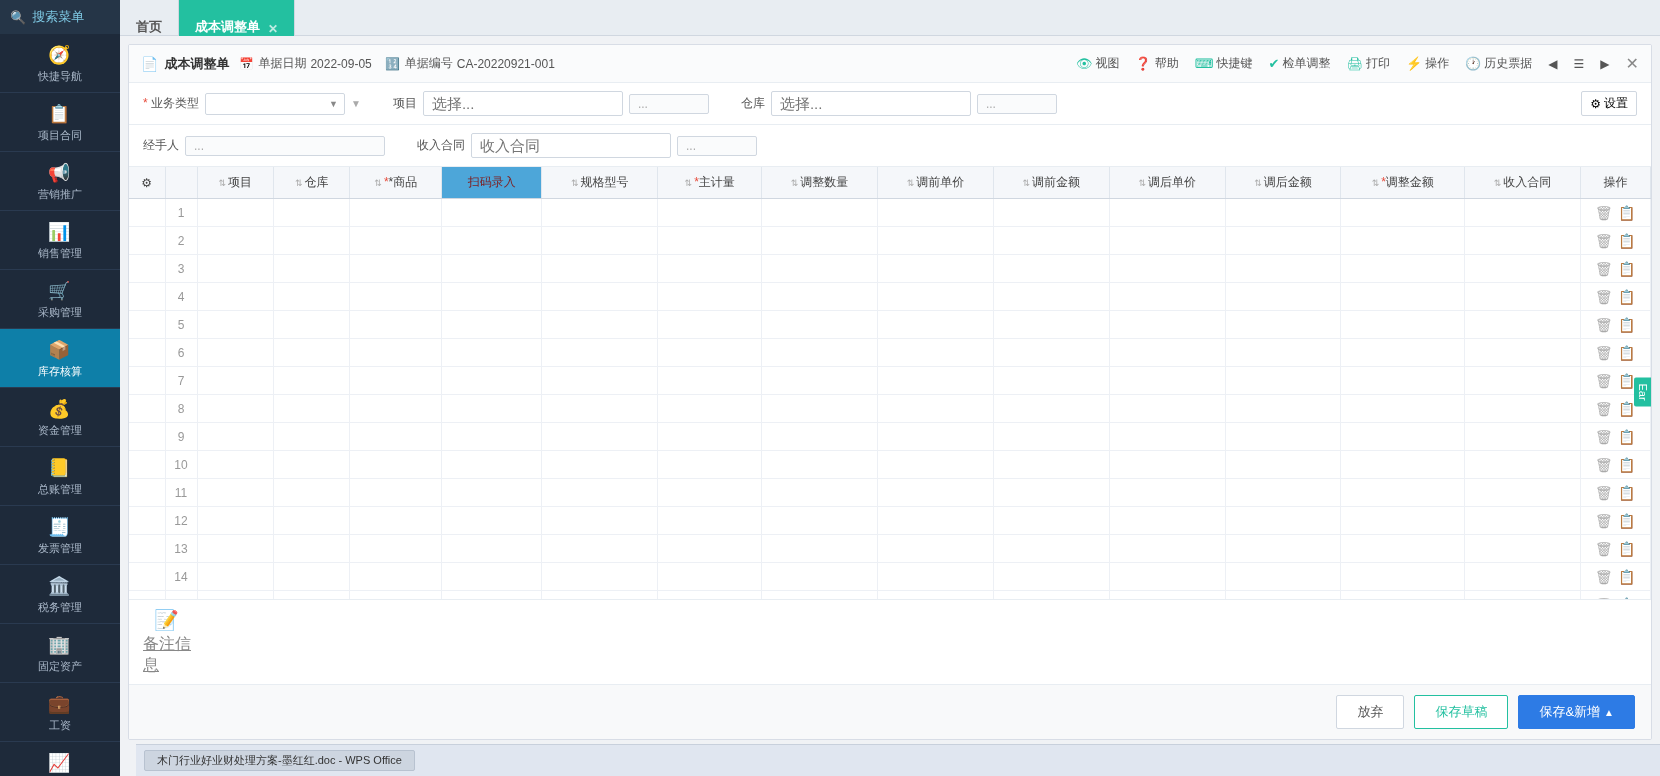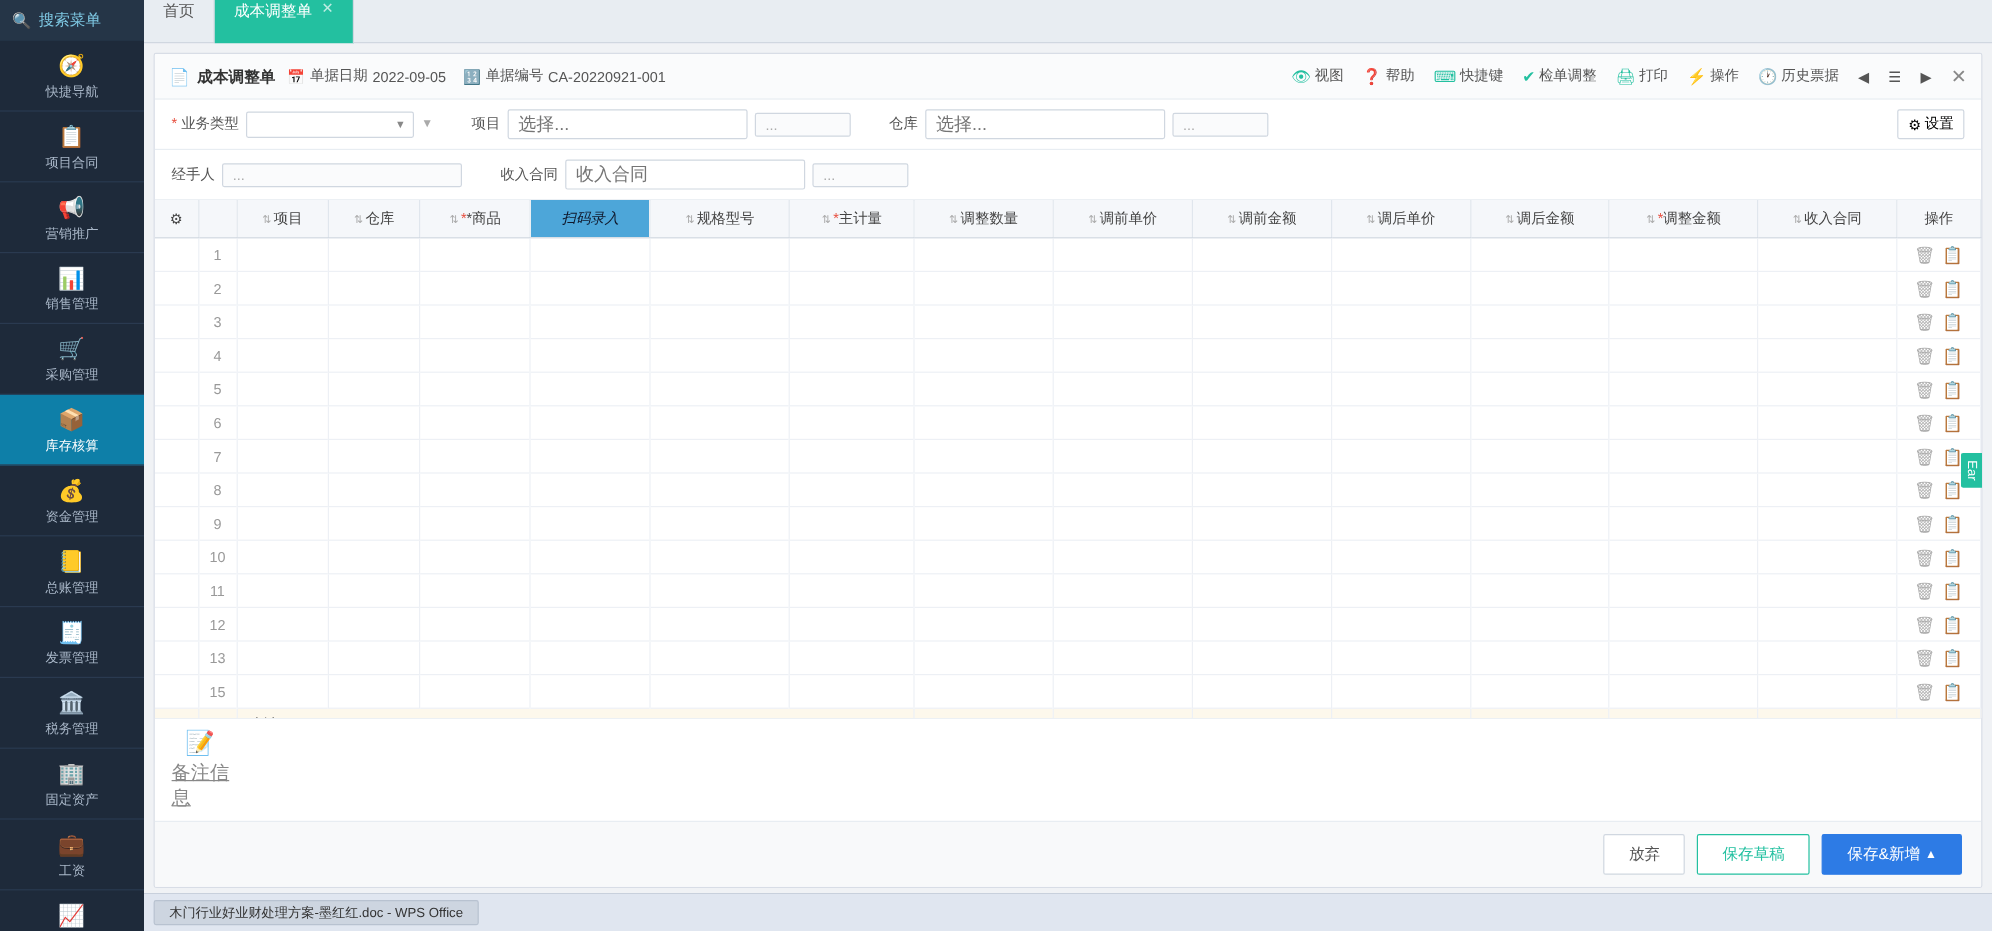--- a/index.html
+++ b/index.html
@@ -51,27 +51,28 @@
     .tab-bar {
       display: flex;
       align-items: center;
       background: #e8edf2;
       border-bottom: 1px solid #d0d7e0;
       height: 36px;
       padding: 0 0 0 0;
     }
     .tab-item {
       display: flex;
-      align-items: flex-start;
+      align-items: flex-end;
       padding: 0 16px;
       height: 36px;
       cursor: pointer;
       font-size: 13px;
       color: #555;
       border-right: 1px solid #d0d7e0;
+      font-weight: bold;
     }
     .tab-item.active {
       background: #23c0a0;
       color: #fff;
     }
     .tab-close {
       margin-left: 8px;
       font-size: 12px;
       cursor: pointer;
       opacity: 0.7;
@@ -225,22 +226,21 @@
       border-right: 1px solid #e0e6ed;
       color: #444;
       font-weight: normal;
       white-space: nowrap;
       border-bottom: 1px solid #d0d7e0;
       position: relative;
     }
     thead th .required-star { color: #e74c3c; }
     thead th.highlighted {
       background: #4da6d9;
-      color: #0f172a;
-      font-style: italic;
+      color: #7f1d1d;
     }
     .sort-icon { color: #aaa; font-size: 9px; margin-right: 2px; }
     .th-settings { width: 36px; background: #f5f7fa; }
     tbody tr {
       border-bottom: 1px solid #edf0f5;
     }
     tbody td {
       padding: 5px 6px;
       text-align: center;
       border-right: 1px solid #edf0f5;
@@ -307,21 +307,21 @@
     }
     .btn-default { background: #fff; border-color: #d0d7e0; color: #555; }
     .btn-secondary { background: #fff; border-color: #23c0a0; color: #23c0a0; }
     .btn-primary { background: #2d7be5; color: #fff; border-color: #2d7be5; display: flex; align-items: center; gap: 4px; }
     .btn-primary .arrow { font-size: 10px; }
 
     
     .taskbar {
       position: fixed;
       bottom: 0;
-      left: 120px;
+      left: 136px;
       right: 0;
       height: 32px;
       background: #e0e6f0;
       border-top: 1px solid #c8d0dc;
       display: flex;
       align-items: center;
       padding: 0 8px;
       z-index: 100;
     }
     .taskbar-item {
@@ -847,20 +847,43 @@
               <td></td>
               <td class="action-col">
         <div class="action-icons">
           <span class="action-icon">🗑</span>
           <span class="action-icon">📋</span>
         </div>
       </td>
             </tr>
             <tr>
               <td></td>
+              <td class="row-num">14</td>
+              <td></td>
+              <td></td>
+              <td></td>
+              <td></td>
+              <td></td>
+              <td></td>
+              <td></td>
+              <td></td>
+              <td></td>
+              <td></td>
+              <td></td>
+              <td></td>
+              <td></td>
+              <td class="action-col">
+        <div class="action-icons">
+          <span class="action-icon">🗑</span>
+          <span class="action-icon">📋</span>
+        </div>
+      </td>
+            </tr>
+            <tr>
+              <td></td>
               <td class="row-num">15</td>
               <td></td>
               <td></td>
               <td></td>
               <td></td>
               <td></td>
               <td></td>
               <td></td>
               <td></td>
               <td></td>

